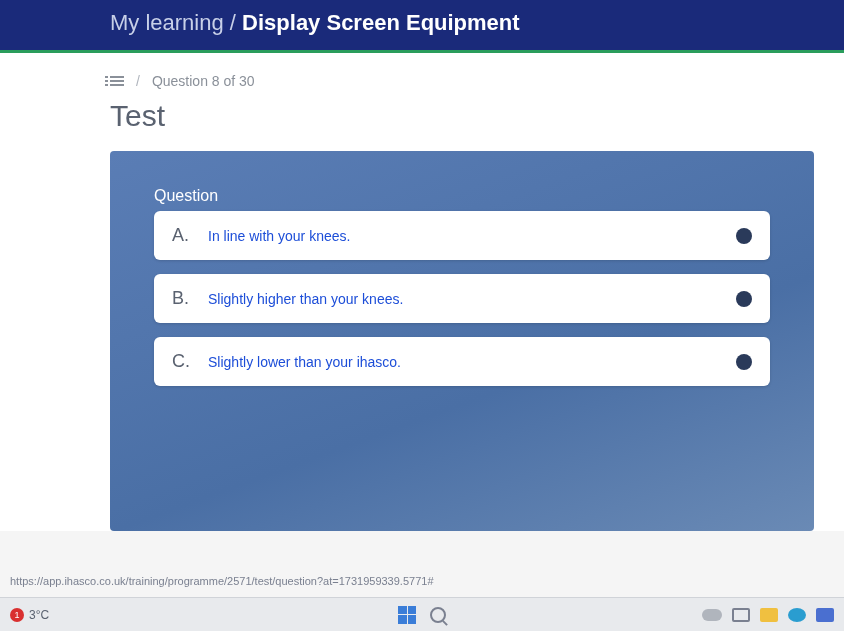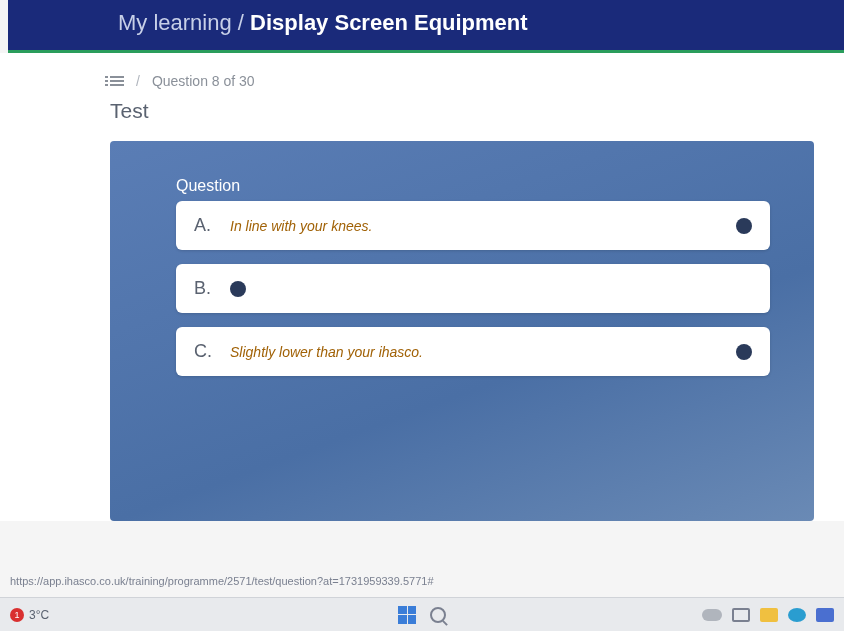--- a/index.html
+++ b/index.html
@@ -10,21 +10,20 @@
       height: 631px;
       overflow: hidden;
       position: relative;
     }
     .top-banner {
       background: #1a2a7a;
       color: #fff;
       padding: 10px 30px 14px 110px;
       font-size: 22px;
       border-bottom: 3px solid #2a9d5c;
-      margin-left: 8px;
     }
     .top-banner .light { font-weight: 300; color: #c8d0e8; }
     .top-banner .bold { font-weight: 600; }
     .content-wrap {
       background: #fff;
       padding: 20px 30px 0 110px;
     }
     .breadcrumb-row {
       display: flex;
       align-items: center;
@@ -50,30 +49,30 @@
       content: "";
       position: absolute;
       left: -5px;
       top: 0;
       width: 3px;
       height: 2px;
       background: #8a9099;
     }
     .bc-sep { color: #b0b5bd; }
     .page-title {
-      font-size: 21px;
+      font-size: 30px;
       font-weight: 300;
       color: #5a6270;
       margin-bottom: 18px;
     }
     .question-card {
       background: #4a6fa5;
       background: linear-gradient(160deg, #5a7db5 0%, #4a6fa5 60%, #6a8ab5 100%);
       border-radius: 4px;
-      padding: 36px 44px 60px 66px;
+      padding: 36px 44px 60px 44px;
       color: #fff;
       min-height: 380px;
     }
     .q-label {
       font-size: 16px;
       font-weight: 400;
       margin-bottom: 6px;
     }
     .q-text {
       font-size: 18px;
@@ -93,22 +92,21 @@
     .answer-letter {
       font-size: 18px;
       font-weight: 400;
       color: #5a6270;
       margin-right: 14px;
       min-width: 22px;
     }
     .answer-text {
       flex: 1;
       font-size: 14px;
-      color: #a16207;
-      font-style: italic;
+      color: #1d4ed8;
     }
     .radio-dot {
       width: 16px;
       height: 16px;
       border-radius: 50%;
       background: #2a3a5a;
     }
     .url-bar {
       position: absolute;
       bottom: 44px;
@@ -227,20 +225,21 @@
     <div class="q-label">Question</div>
 
     <div class="answer-row">
       <div class="answer-letter">A.</div>
       <div class="answer-text">In line with your knees.</div>
       <div class="radio-dot"></div>
     </div>
 
     <div class="answer-row">
       <div class="answer-letter">B.</div>
+      <div class="answer-text">Slightly higher than your knees.</div>
       <div class="radio-dot"></div>
     </div>
 
     <div class="answer-row">
       <div class="answer-letter">C.</div>
       <div class="answer-text">Slightly lower than your ihasco.</div>
       <div class="radio-dot"></div>
     </div>
   </div>
 </div>

